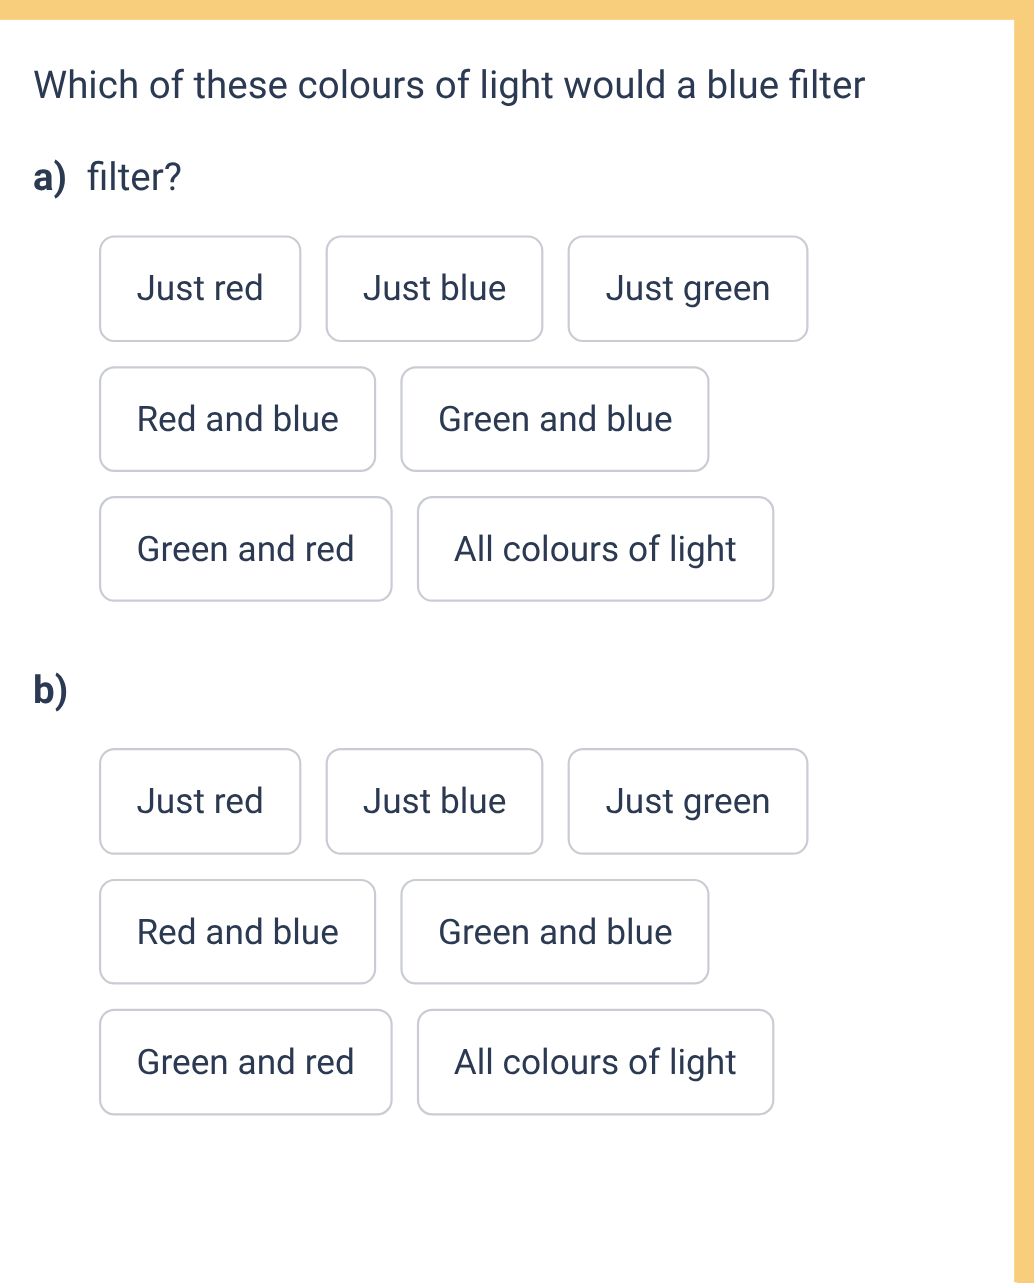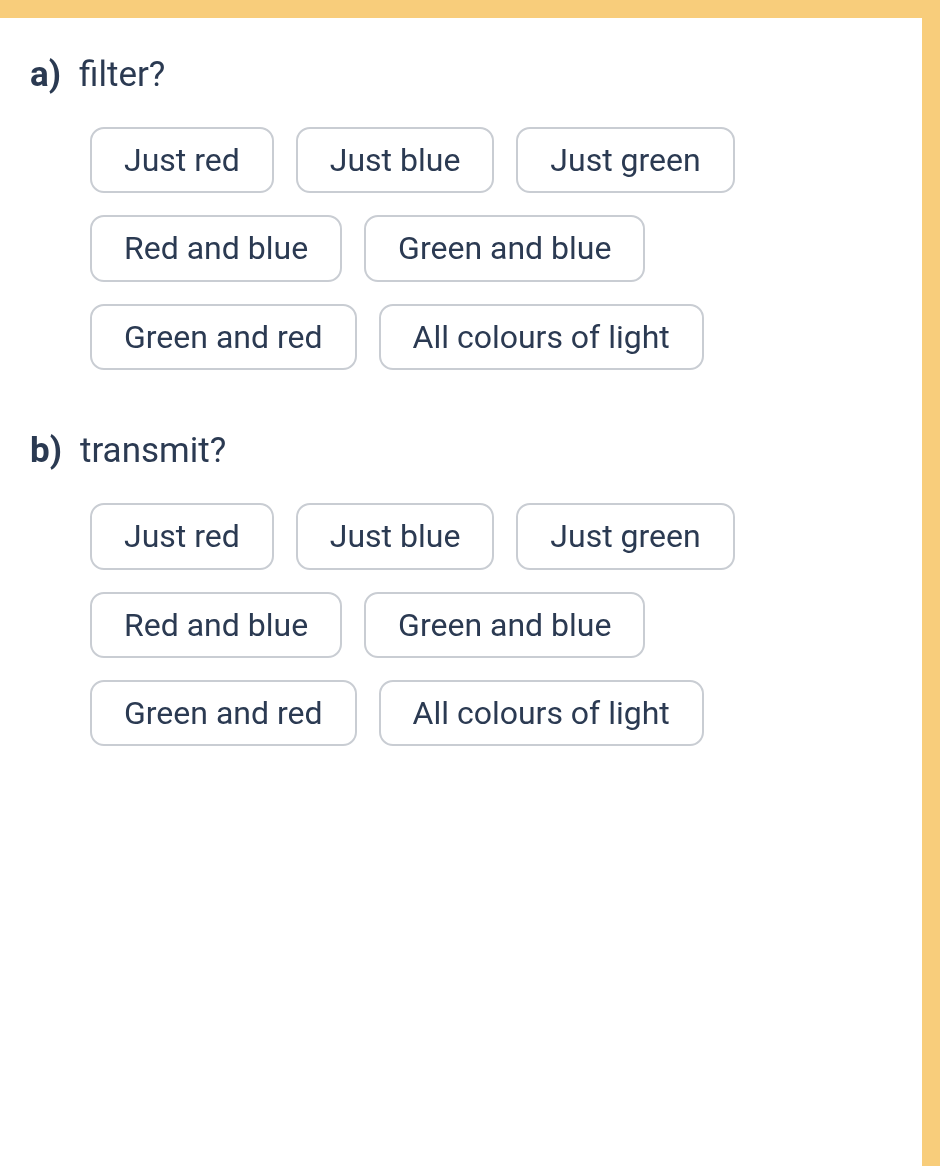--- a/index.html
+++ b/index.html
@@ -57,55 +57,55 @@
   .options {
     display: flex;
     flex-wrap: wrap;
     gap: 22px 22px;
     padding-left: 60px;
   }
   .option-btn {
     border: 2.5px solid #c9cdd3;
     background: #fff;
     border-radius: 14px;
-    padding: 12px 32px;
+    padding: 27px 32px;
     font-size: 32px;
     color: #2b3a52;
     font-family: inherit;
     cursor: pointer;
     line-height: 1.2;
     white-space: nowrap;
   }
 </style>
 </head>
 <body>
 
 <div class="outer-frame">
   <div class="content">
+    <div class="question-stem">Which of these colours of light would a blue filter</div>
 
     <div class="part">
       <div class="part-header">
         <span class="part-label">a)</span>
         <span class="part-text">filter?</span>
       </div>
       <div class="options">
         <button class="option-btn">Just red</button>
         <button class="option-btn">Just blue</button>
         <button class="option-btn">Just green</button>
         <button class="option-btn">Red and blue</button>
         <button class="option-btn">Green and blue</button>
         <button class="option-btn">Green and red</button>
         <button class="option-btn">All colours of light</button>
       </div>
     </div>
 
     <div class="part">
       <div class="part-header">
         <span class="part-label">b)</span>
-        <span class="part-text">transmit?</span>
       </div>
       <div class="options">
         <button class="option-btn">Just red</button>
         <button class="option-btn">Just blue</button>
         <button class="option-btn">Just green</button>
         <button class="option-btn">Red and blue</button>
         <button class="option-btn">Green and blue</button>
         <button class="option-btn">Green and red</button>
         <button class="option-btn">All colours of light</button>
       </div>

